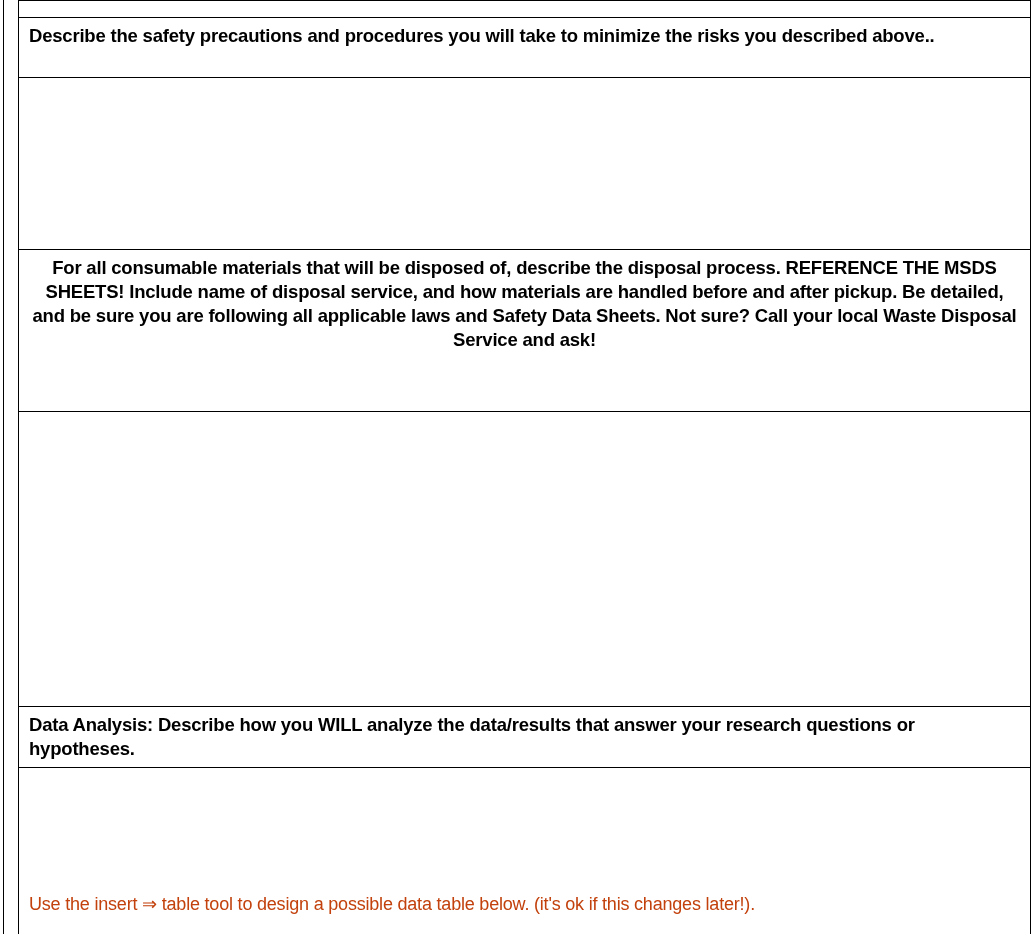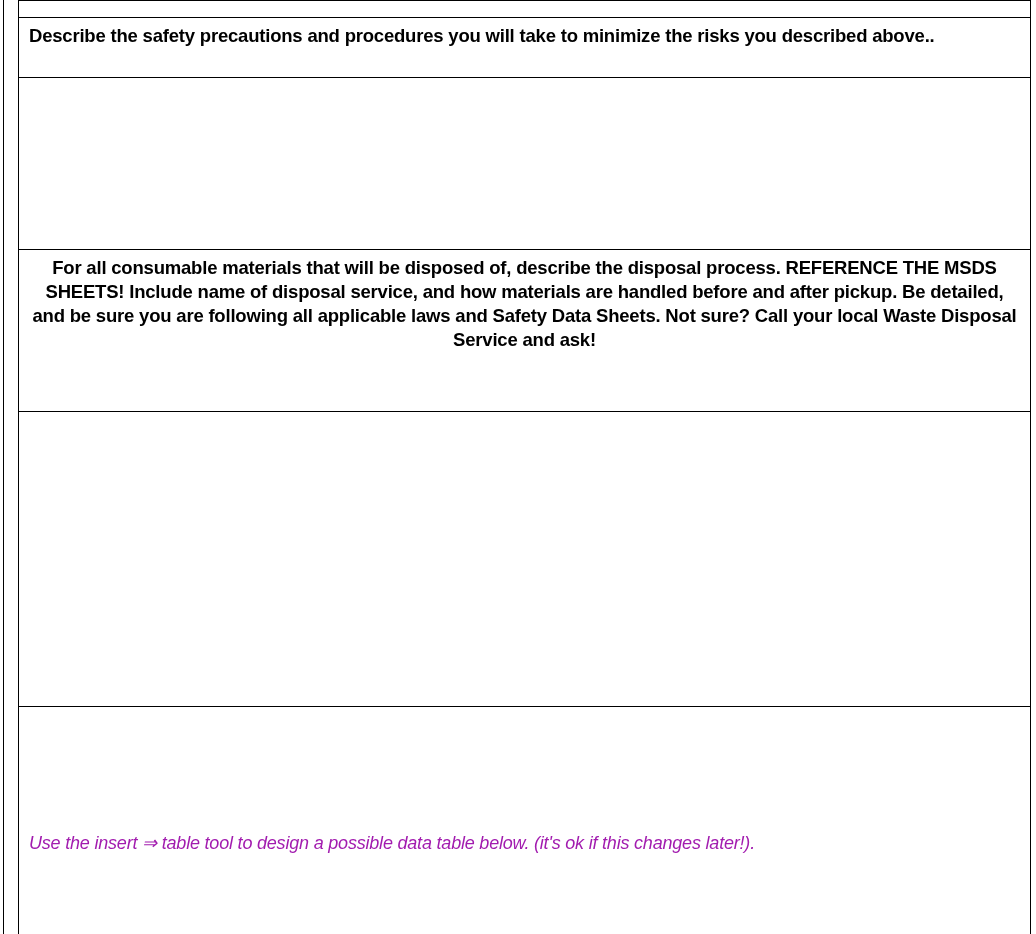--- a/index.html
+++ b/index.html
@@ -58,23 +58,22 @@
     .row-analysis-prompt {
       height: 58px;
     }
     .row-analysis-input {
       height: 300px;
       padding-top: 125px !important;
     }
     .instruction-text {
       font-size: 18px;
       font-weight: 400;
-      color: #a21caf;
+      color: #c2410c;
       letter-spacing: -0.2px;
-      font-style: italic;
     }
     .outer-border {
       border-left: 1px solid #000000;
       height: 100%;
       position: absolute;
       left: 3px;
       top: 0;
     }
     .container {
       position: relative;
@@ -103,20 +102,25 @@
       </tr>
       <tr>
         <td class="row-disposal-prompt">
           <div class="prompt">For all consumable materials that will be disposed of, describe the disposal process.  REFERENCE THE MSDS SHEETS!  Include name of disposal service, and how materials are handled before and after pickup.   Be detailed, and be sure you are following all applicable laws and Safety Data Sheets.  Not sure?  Call your local Waste Disposal Service and ask!</div>
         </td>
       </tr>
       <tr>
         <td class="row-disposal-input"></td>
       </tr>
       <tr>
+        <td class="row-analysis-prompt">
+          <div class="prompt">Data Analysis: Describe how you WILL analyze the data/results that answer your research questions or hypotheses.</div>
+        </td>
+      </tr>
+      <tr>
         <td class="row-analysis-input">
           <div class="instruction-text">Use the insert ⇒ table tool to design a possible data table below.  (it's ok if this changes later!).</div>
         </td>
       </tr>
     </tbody>
       </table>
   </div>
 </div>
 
 </body></html>

